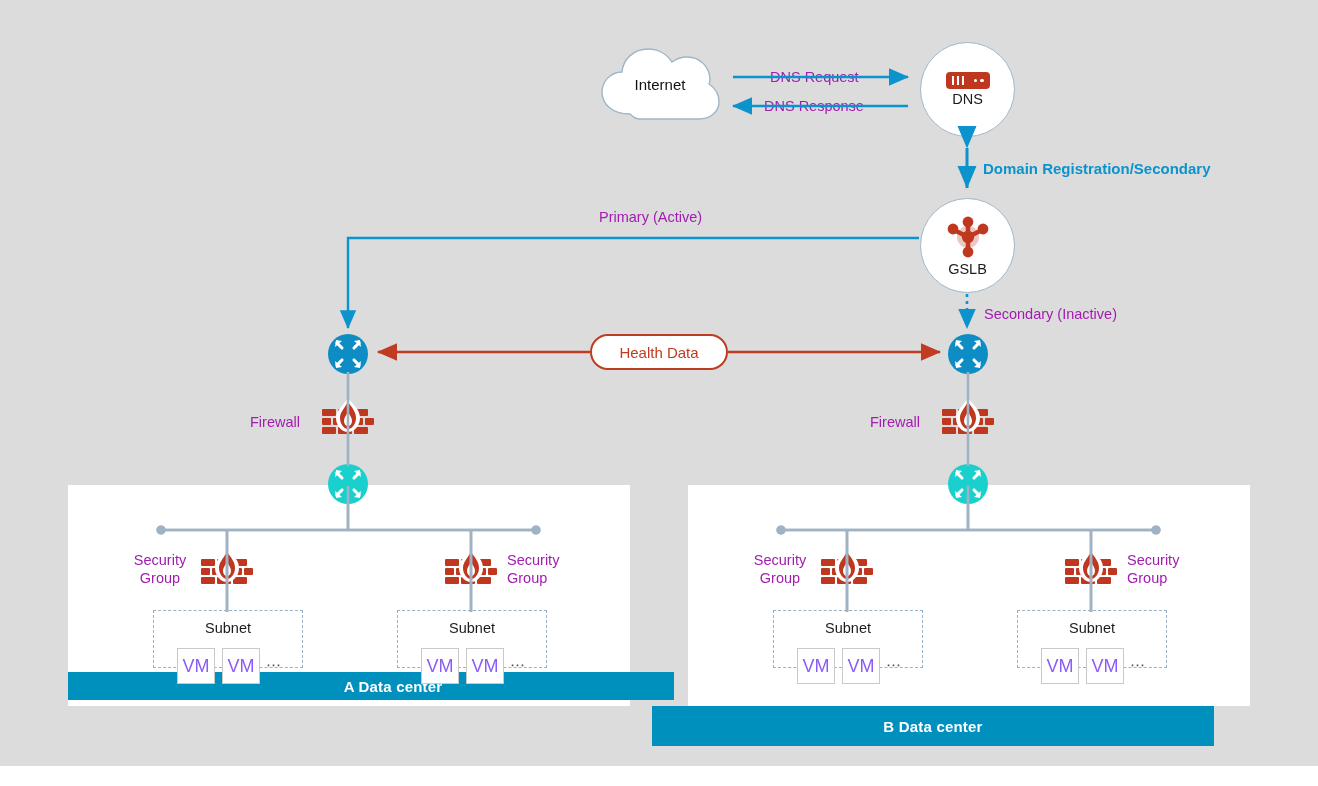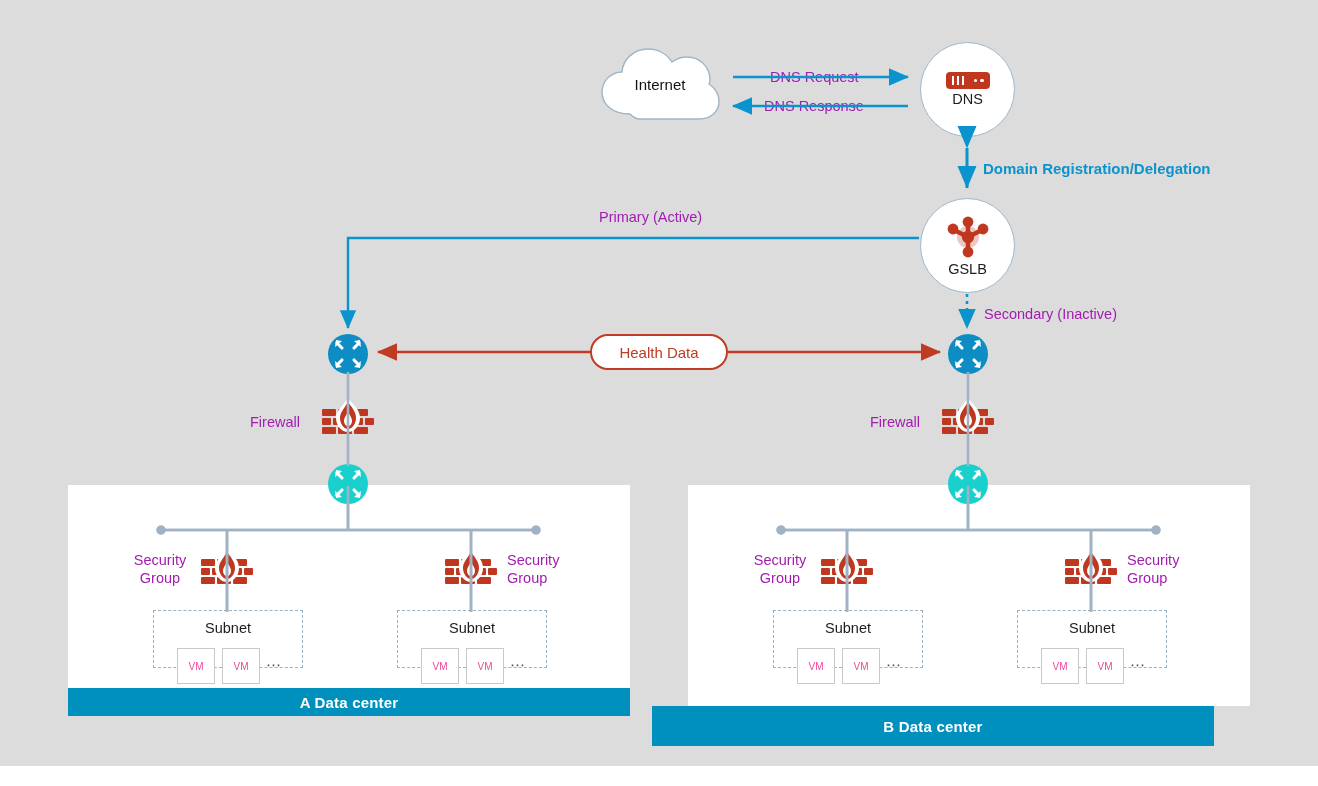--- a/index.html
+++ b/index.html
@@ -83,21 +83,21 @@
     box-sizing:border-box;
   }
   .subnet-cap{
     position:absolute;left:0;right:0;top:9px;text-align:center;
     font-size:14.5px;color:#1c1c1c;
   }
   .vm{
     position:absolute;width:38px;height:36px;background:#ffffff;
     border:1.2px solid #c9c9c9;box-sizing:border-box;
     display:flex;align-items:center;justify-content:center;
-    font-size:10px;color:#ec4899;z-index:4;
+    font-size:18px;color:#8b5cf6;z-index:4;
   }
   .ellip{position:absolute;font-size:15px;color:#4c4c4c;letter-spacing:1px;z-index:4;}
 
   
   .wires{position:absolute;left:0;top:0;width:1318px;height:786px;pointer-events:none;}
   .wires.under{z-index:1;}
   .wires.over{z-index:5;}
 </style>
 </head>
 <body>
@@ -142,21 +142,21 @@
     <line x1="968" y1="372" x2="968" y2="466" stroke="#9fb3c4" stroke-width="2.6"></line>
     <line x1="968" y1="502" x2="968" y2="530" stroke="#9fb3c4" stroke-width="2.6"></line>
     <line x1="781" y1="530" x2="1156" y2="530" stroke="#9fb3c4" stroke-width="2.6"></line>
     <circle cx="781" cy="530" r="4.6" fill="#9fb3c4"></circle>
     <circle cx="1156" cy="530" r="4.6" fill="#9fb3c4"></circle>
     <line x1="847" y1="530" x2="847" y2="612" stroke="#9fb3c4" stroke-width="2.6"></line>
     <line x1="1091" y1="530" x2="1091" y2="612" stroke="#9fb3c4" stroke-width="2.6"></line>
   </svg>
 
   <div class="dc" style="left:68px;top:485px;width:562px;height:221px;"></div>
-  <div class="dc-bar" style="left:68px;top:688px;width:562px;height:28px;">A Data center</div>
+  <div class="dc-bar" style="left:68px;top:672px;width:562px;height:28px;padding-left:44px;">A Data center</div>
 
   <div class="dc" style="left:688px;top:485px;width:562px;height:221px;"></div>
   <div class="dc-bar" style="left:652px;top:706px;width:562px;height:40px;">B Data center</div>
 
   <svg class="wires over" viewBox="0 0 1318 786">
     <line x1="348" y1="486" x2="348" y2="530" stroke="#9fb3c4" stroke-width="2.6"></line>
     <line x1="161" y1="530" x2="536" y2="530" stroke="#9fb3c4" stroke-width="2.6"></line>
     <circle cx="161" cy="530" r="4.6" fill="#9fb3c4"></circle>
     <circle cx="536" cy="530" r="4.6" fill="#9fb3c4"></circle>
     <line x1="227" y1="530" x2="227" y2="612" stroke="#9fb3c4" stroke-width="2.6"></line>
@@ -206,21 +206,21 @@
       <span class="dns-dots">
           <i></i>
           <i></i>
         </span>
     </div>
     <div class="cap">DNS</div>
   </div>
 
   <div class="lbl" style="left:770px;top:68px;">DNS Request</div>
   <div class="lbl" style="left:764px;top:97px;">DNS Response</div>
-  <div class="lbl blue" style="left:983px;top:160px;">Domain Registration/Delegation</div>
+  <div class="lbl blue" style="left:983px;top:160px;">Domain Registration/Secondary</div>
   <div class="lbl" style="left:599px;top:208px;">Primary (Active)</div>
   <div class="lbl" style="left:984px;top:305px;">Secondary (Inactive)</div>
 
   <div class="pill">Health Data</div>
 
   <div class="router" style="left:328px;top:334px;">
     <svg viewBox="0 0 40 40">
       <circle cx="20" cy="20" r="20" fill="#0d8dc4"></circle>
       <g stroke="#ffffff" stroke-width="3.1" stroke-linecap="round" fill="none">
         <path d="M14,14 L9,9"></path>

